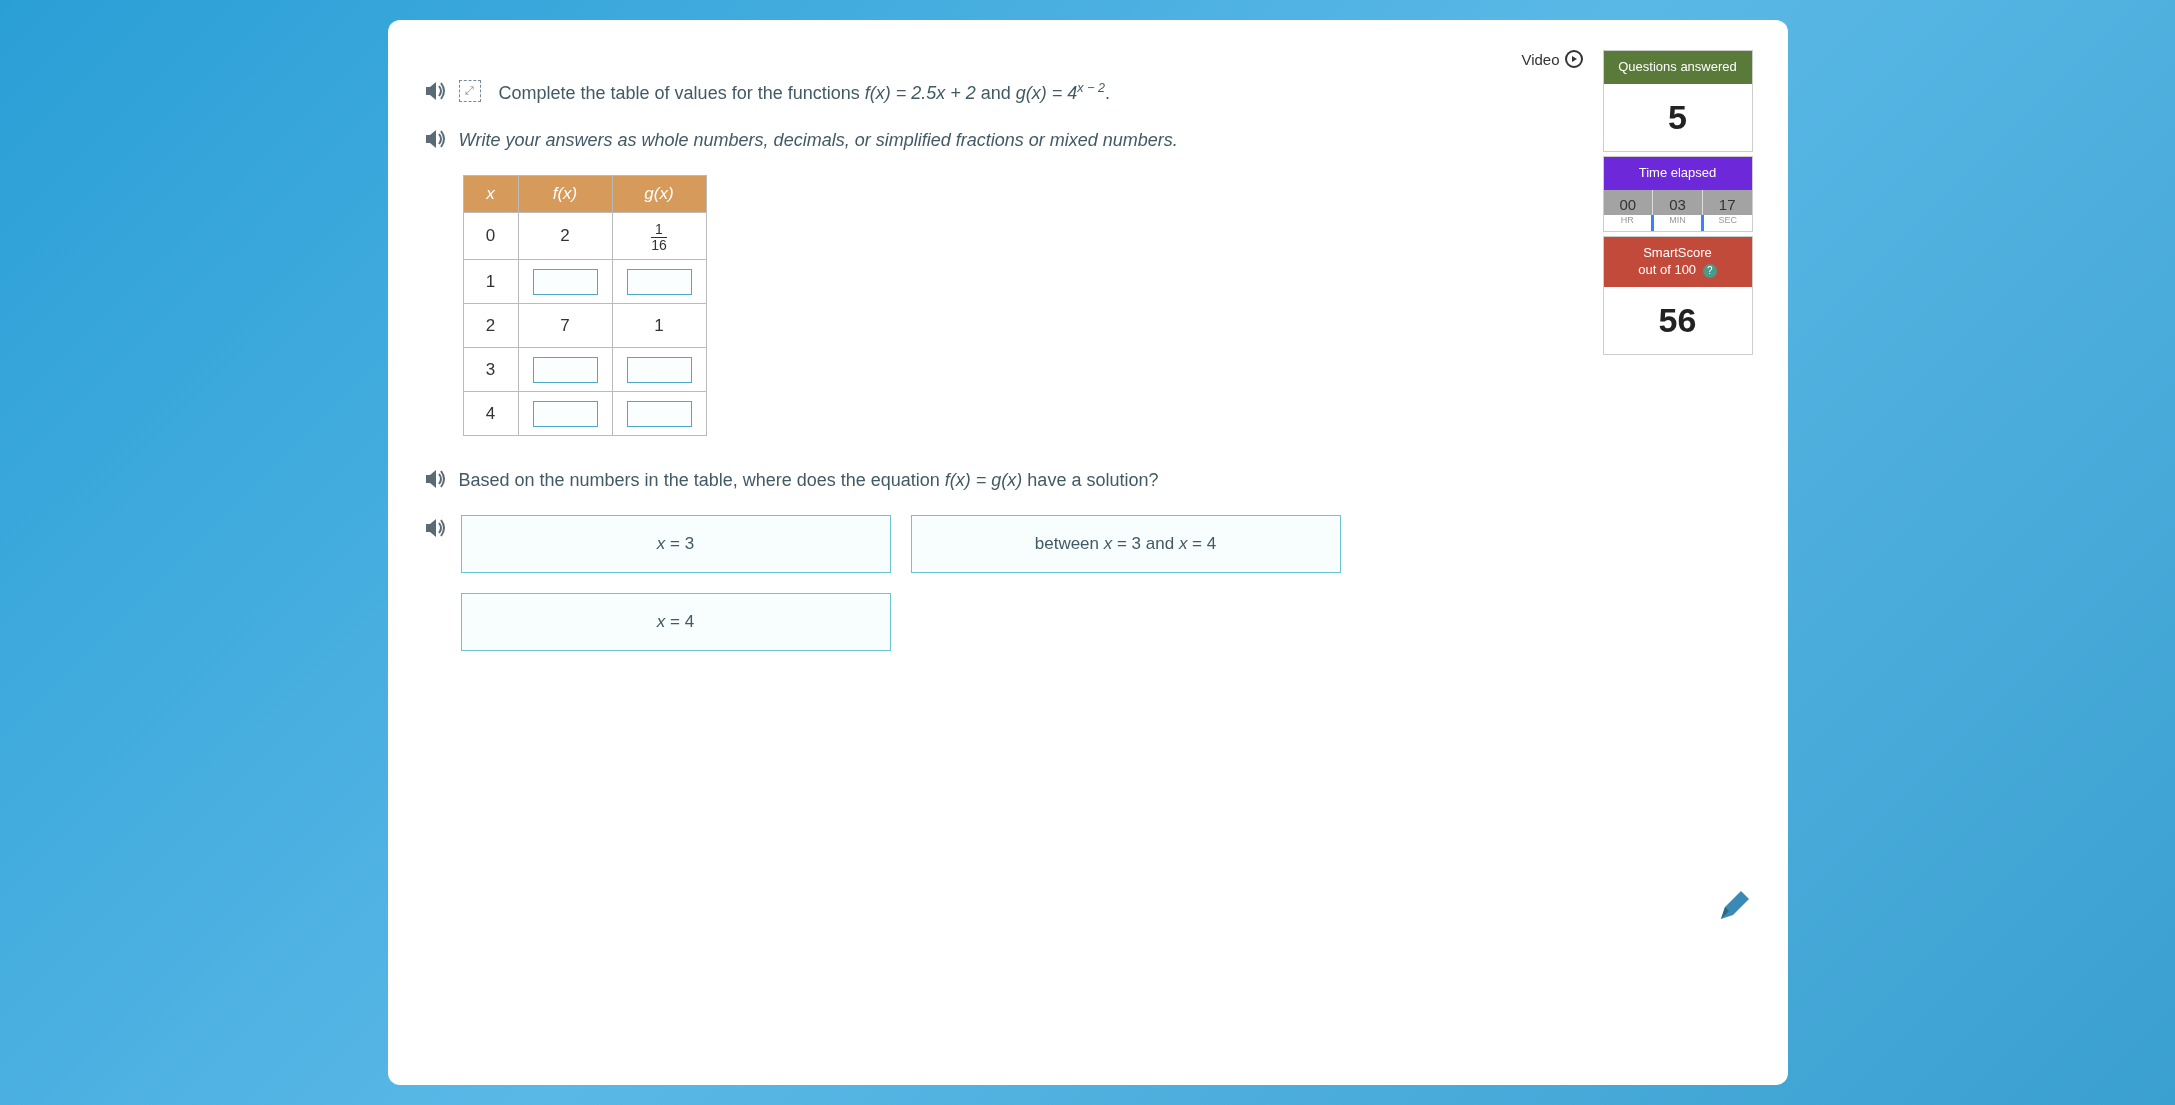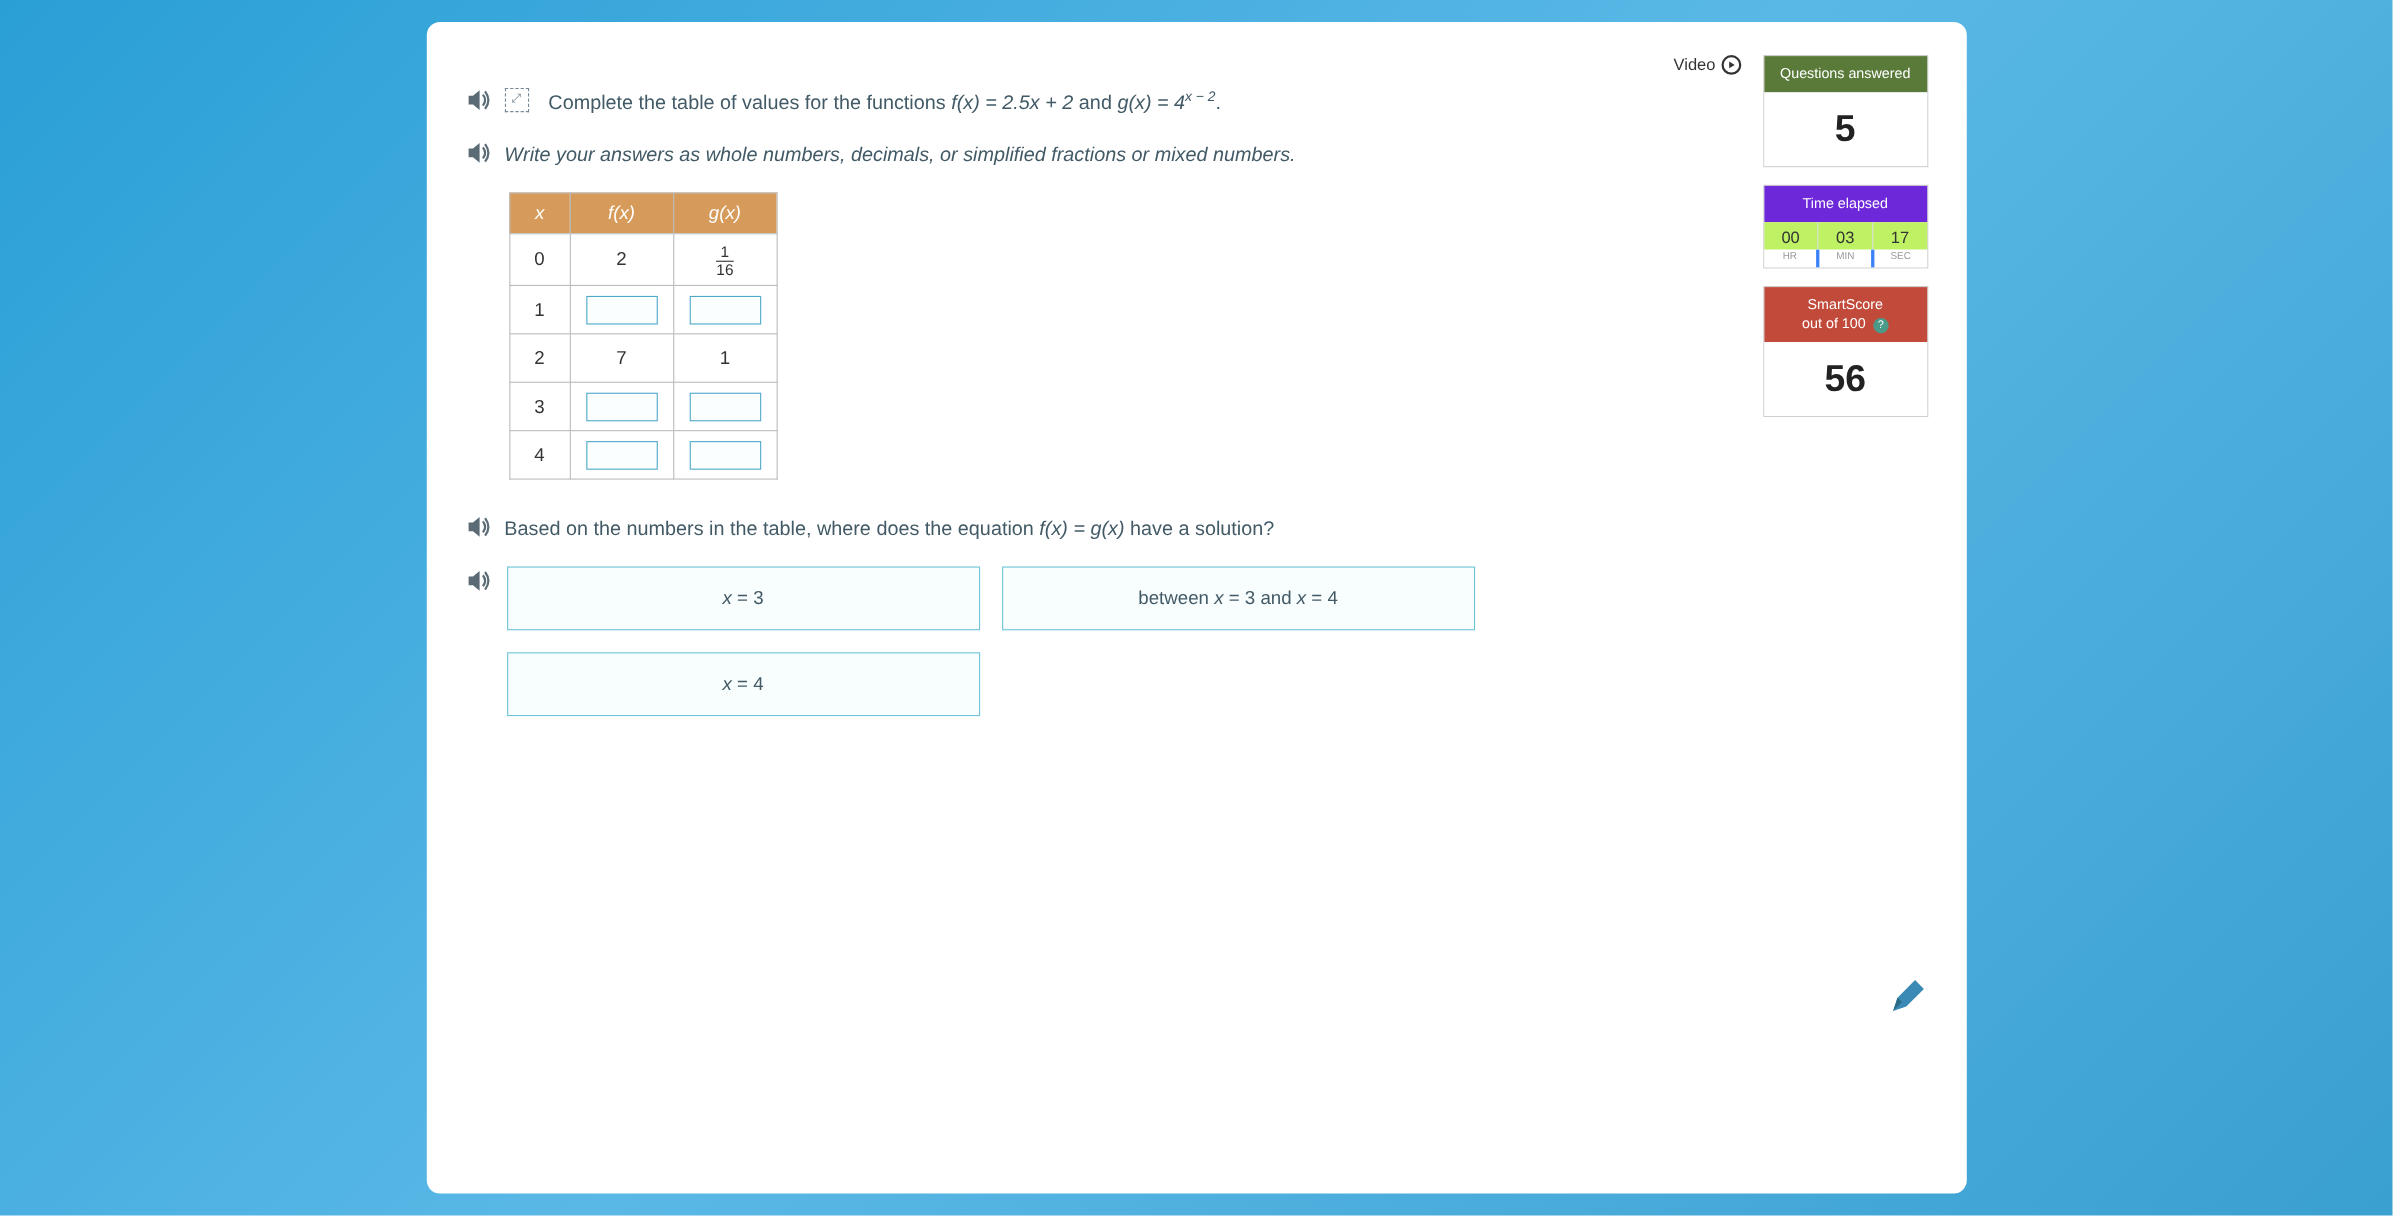--- a/index.html
+++ b/index.html
@@ -158,42 +158,42 @@
       cursor: pointer;
     }
     
     
     .sidebar {
       width: 150px;
       flex-shrink: 0;
     }
     .side-block {
       border: 1px solid #ccc;
-      margin-bottom: 16px;
+      margin-bottom: 4px;
       text-align: center;
     }
     .side-header {
       color: #fff;
       font-size: 13px;
       padding: 8px 6px;
       line-height: 1.3;
     }
     .side-header.green { background: #5a7a3a; }
     .side-header.blue { background: #6d28d9; }
     .side-header.red { background: #c24a3a; }
     .side-value {
       background: #fff;
       font-size: 34px;
       font-weight: bold;
       padding: 14px 4px;
       color: #222;
     }
     .time-row {
       display: flex;
-      background: #bef264;
+      background: #a3a3a3;
     }
     .time-cell {
       flex: 1;
       padding: 6px 2px 2px;
       font-size: 15px;
       color: #333;
       border-right: 1px solid #ddd;
     }
     .time-cell:last-child { border-right: none; }
     .time-label-row {

